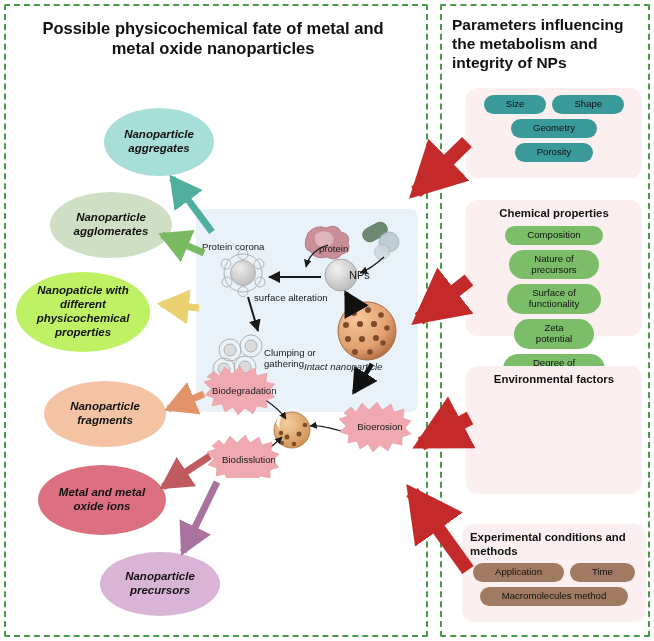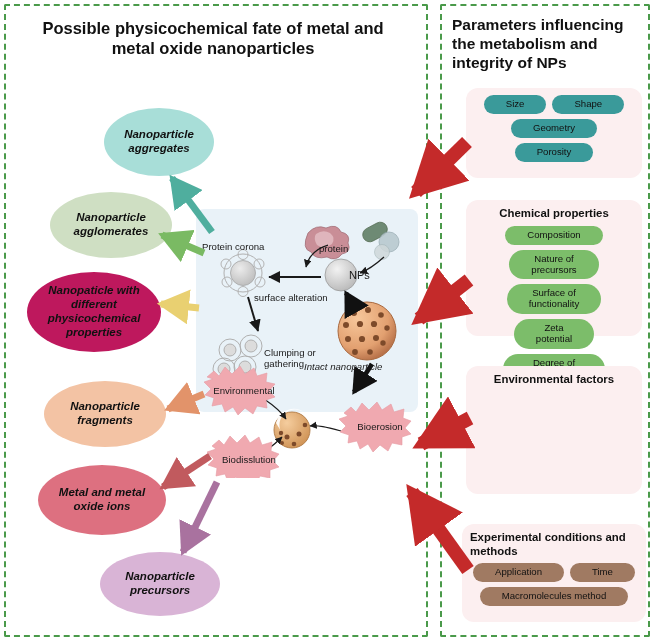--- a/index.html
+++ b/index.html
@@ -13,21 +13,21 @@
   .ttl{position:absolute;font-weight:bold;color:#111;line-height:1.22;}
   #left-title{left:38px;top:18px;width:350px;text-align:center;font-size:16.5px;}
   #right-title{left:452px;top:16px;width:192px;text-align:left;font-size:15.5px;}
 
   
   .ell{position:absolute;border-radius:50%;display:flex;align-items:center;
        justify-content:center;text-align:center;font-weight:bold;font-size:11.5px;
        line-height:1.2;color:#111;padding:0 6px;box-sizing:border-box;font-style:italic;}
   #ell-aggregates     {left:104px;top:108px;width:110px;height:68px;background:#a8ded8;}
   #ell-agglomerates   {left:50px;top:192px;width:122px;height:66px;background:#cfdfc3;}
-  #ell-different      {left:27px;top:272px;width:134px;height:80px;background:#be185d;}
+  #ell-different      {left:16px;top:272px;width:134px;height:80px;background:#bef264;}
   #ell-fragments      {left:44px;top:381px;width:122px;height:66px;background:#f3c3a4;}
   #ell-ions           {left:38px;top:465px;width:128px;height:70px;background:#dd7080;}
   #ell-precursors     {left:100px;top:552px;width:120px;height:64px;background:#d9b4d6;}
 
   
   #center-stage{position:absolute;left:196px;top:209px;width:222px;height:203px;
        background:#e9f2f8;border-radius:8px;}
   #center-svg{position:absolute;left:0;top:0;}
   .cl{position:absolute;font-size:9.6px;color:#1a1a1a;line-height:1.16;}
 
@@ -183,21 +183,21 @@
       <path d="M16,237 l7,-6 l5,5 l6,-9 l7,7 l8,-8 l5,8 l9,-6 l3,8 l10,-3 l-1,9 l8,3 l-6,7 l6,6 l-9,3 l0,8 l-10,-2 l-4,8 l-8,-6 l-7,7 l-5,-8 l-8,5 l-3,-8 l-9,2 l1,-8 l-9,-3 l6,-6 l-7,-7 l9,-3 z" fill="#f0a9b0" stroke="#e59aa3" stroke-width="0.6"></path>
     </g>
   </svg>
 
   <div class="cl" style="left:6px;top:32px;">Protein corona</div>
   <div class="cl" style="left:123px;top:34px;">protein</div>
   <div class="cl" style="left:125px;top:60px;font-size:11px;margin-left:28px;">NPs</div>
   <div class="cl" style="left:58px;top:83px;">surface alteration</div>
   <div class="cl" style="left:68px;top:138px;width:58px;">Clumping or gathering</div>
   <div class="cl" style="left:108px;top:152px;font-style:italic;">Intact nanoparticle</div>
-  <div class="cl" style="left:16px;top:176px;width:64px;text-align:center;">Environmental</div>
+  <div class="cl" style="left:16px;top:176px;width:64px;text-align:center;">Biodegradation</div>
   <div class="cl" style="left:153px;top:212px;width:62px;text-align:center;">Bioerosion</div>
   <div class="cl" style="left:21px;top:245px;width:64px;text-align:center;">Biodisslution</div>
 </div>
 
 <div class="card" id="card-physical">
   <div class="pills">
     <span class="pill teal">Size</span>
     <span class="pill teal">Shape</span>
     <span class="pill teal">Geometry</span>
     <span class="pill teal">Porosity</span>

